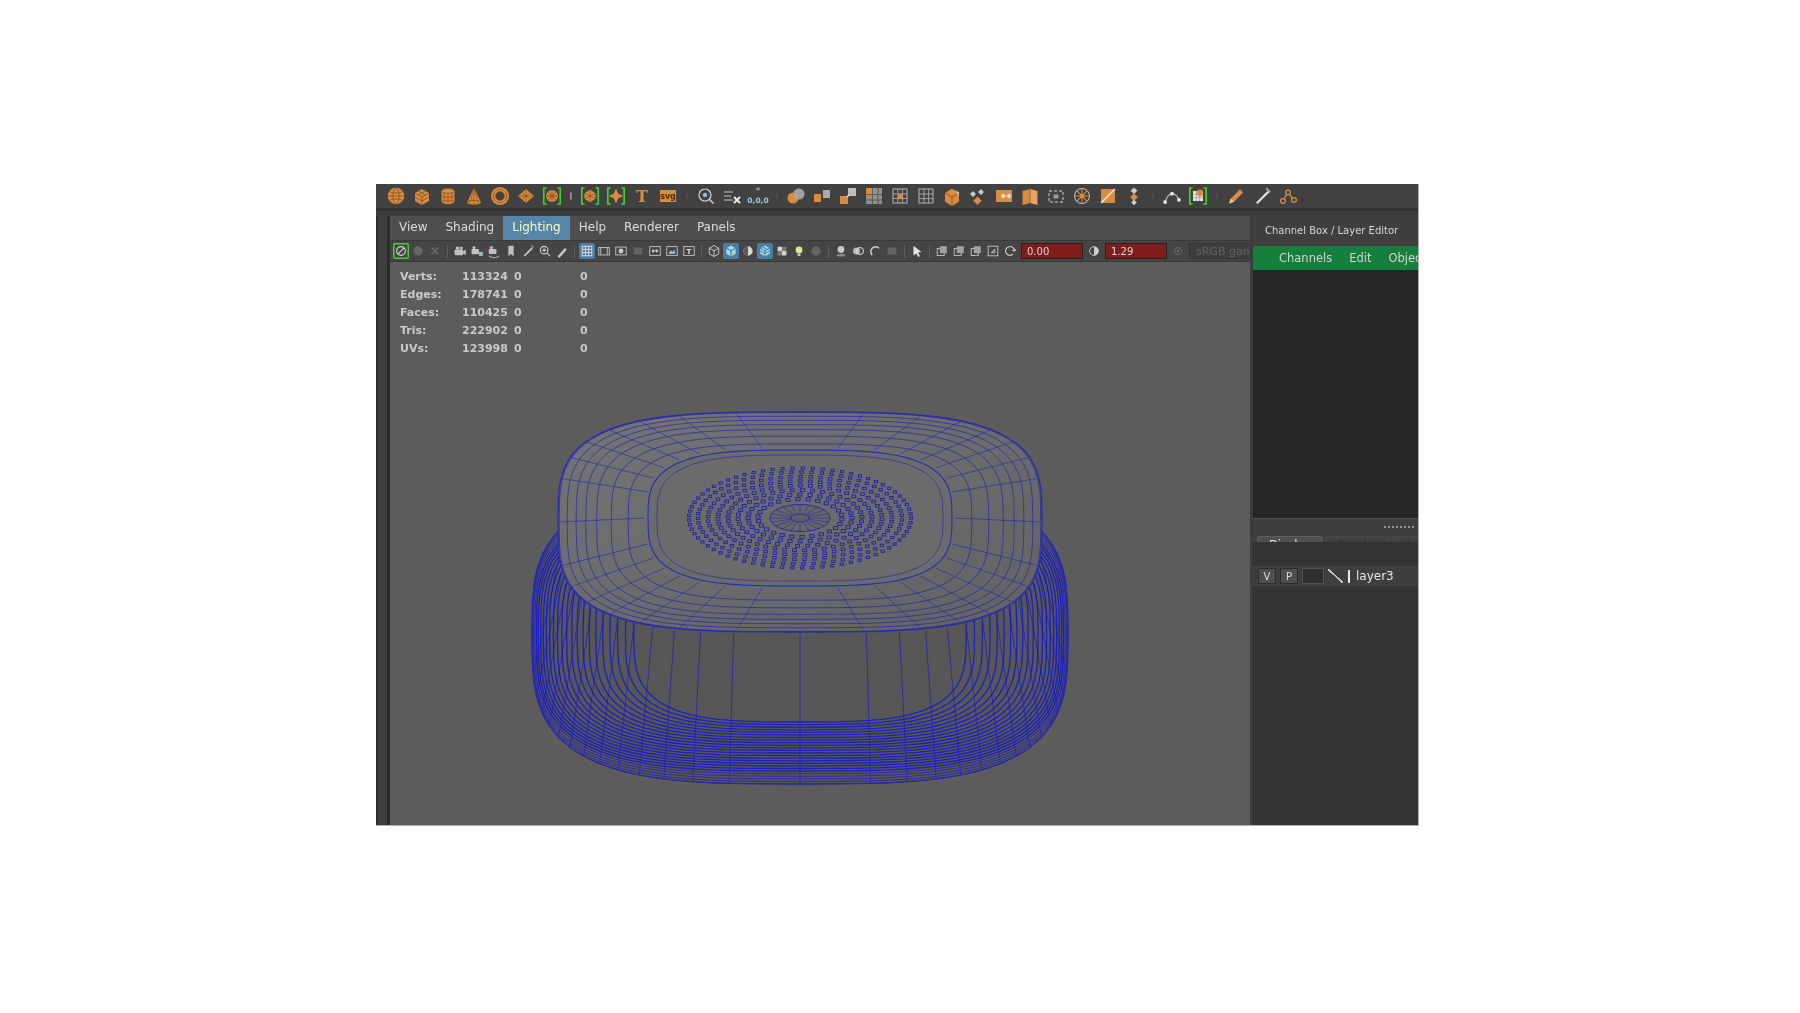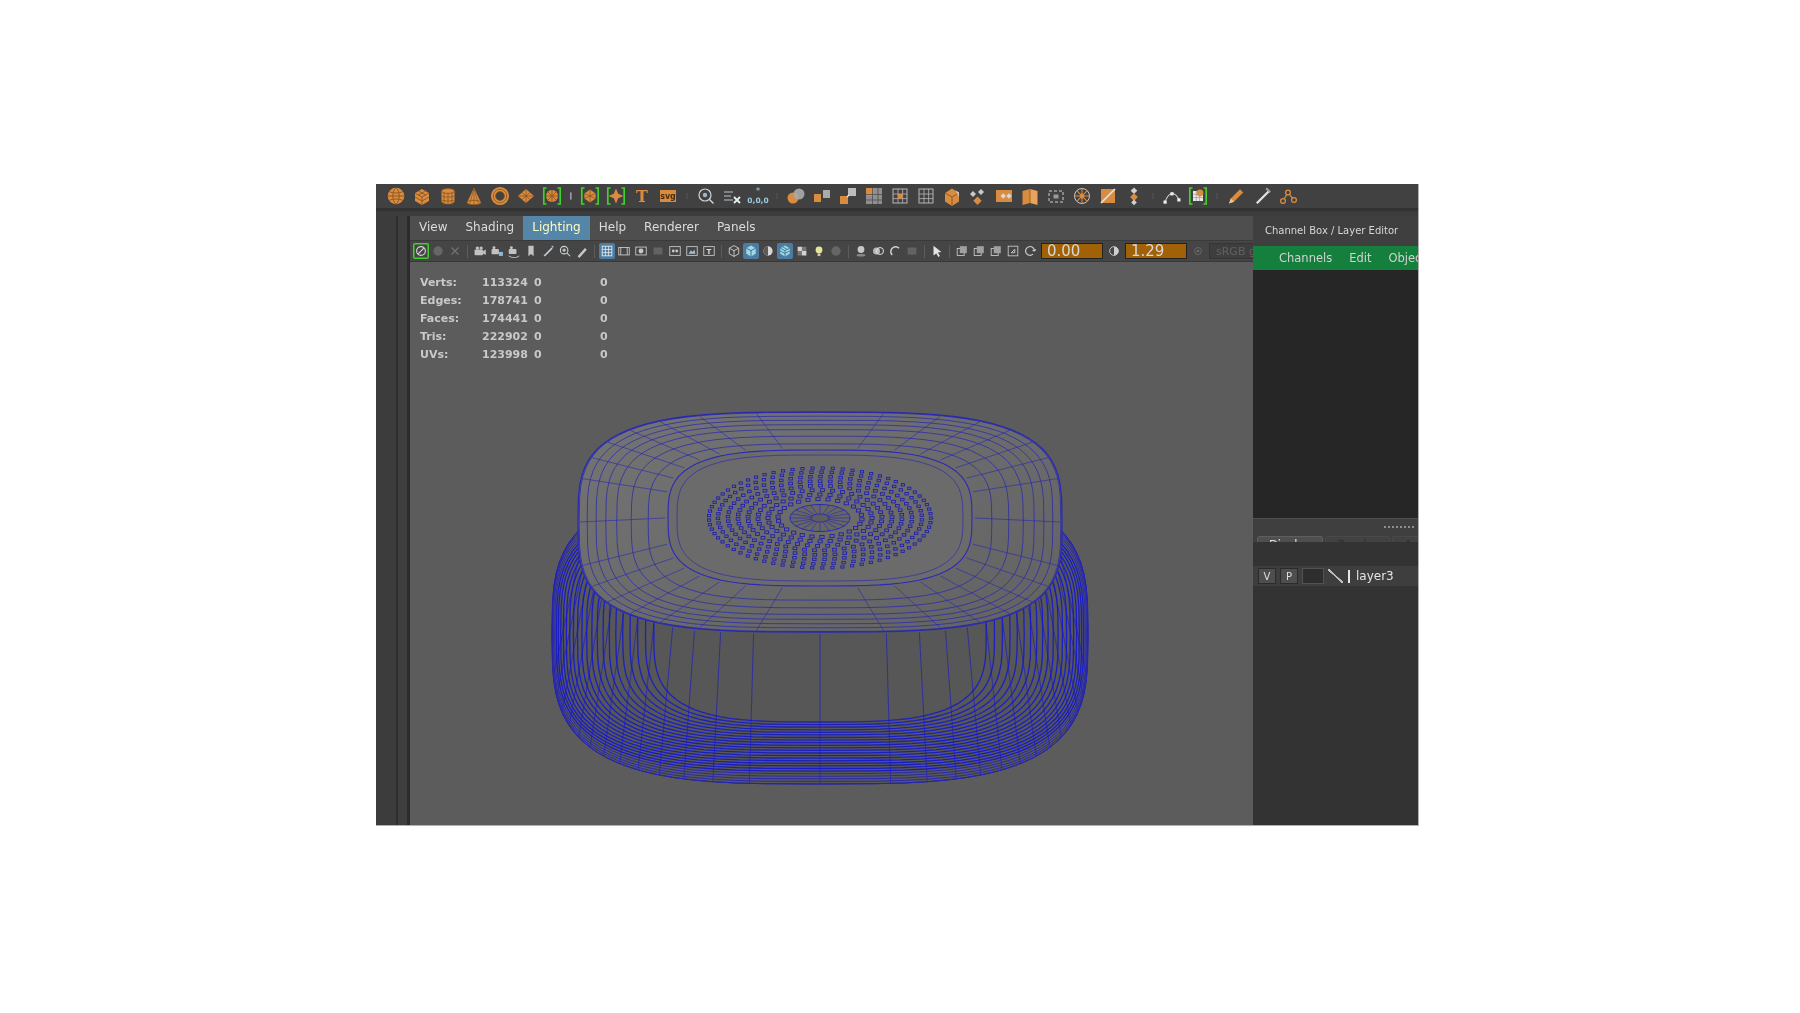--- a/index.html
+++ b/index.html
@@ -7,43 +7,43 @@
          font-family:"DejaVu Sans",sans-serif;}
   .maya{position:absolute;left:376px;top:184px;width:1042px;height:641px;background:#3c3c3c;
         border-right:1px solid #b0b0b0;border-bottom:1px solid #b0b0b0;box-sizing:content-box;}
   
   .shelf{position:absolute;left:0;top:0;width:100%;height:27px;background:#414141;
          border-bottom:3px solid #313131;display:flex;align-items:center;gap:2px;
          padding-left:8px;box-sizing:border-box;overflow:hidden;}
   .sicon{width:24px;height:24px;flex:0 0 auto;display:flex;align-items:center;justify-content:center;}
   .sicon.narrow{width:10px;}
   
-  .main{position:absolute;left:0;top:30px;right:0;bottom:0;margin-left:20px;}
+  .main{position:absolute;left:0;top:30px;right:0;bottom:0;}
   .toolbox{position:absolute;left:0;top:2px;width:14px;bottom:0;
            background:linear-gradient(90deg,#2e2e2e 0 2px,#3e3e3e 2px 11px,#2b2b2b 11px);}
   
   .vp-panel{position:absolute;left:14px;top:2px;width:860px;bottom:0;background:#454545;overflow:hidden;}
   .menubar{height:24px;background:#4e4e4e;display:flex;align-items:stretch;font-size:12px;color:#dcdcdc;}
   .menubar .mi{padding:4px 9px 0 9px;cursor:default;}
   .menubar .mi.active{background:#5586a8;color:#fef9c3;}
   .ptoolbar{height:20px;background:#454545;border-top:1px solid #3a3a3a;border-bottom:1px solid #383838;
             display:flex;align-items:center;padding:0 3px;gap:1px;}
   .ticon{width:16px;height:16px;border-radius:2px;flex:0 0 auto;display:flex;align-items:center;justify-content:center;}
   .ticon.hl{background:#4d7ca1;}
   .ticon.sel{box-shadow:inset 0 0 0 1.5px #3fd32a;}
   .ticon.dim{opacity:.33;}
   .tsep{width:7px;height:13px;flex:0 0 auto;display:flex;justify-content:center;}
   .tsep::after{content:"";width:1px;background:#5c5c5c;}
   .tb-right{margin-left:auto;display:flex;align-items:center;gap:3px;}
-  .tb-field{width:50px;height:14px;background:#a16207;border:1px solid #222;color:#d8d8d8;
-            font-size:15px;padding:0 5px;display:flex;align-items:center;}
+  .tb-field{width:50px;height:14px;background:#7f1d1d;border:1px solid #222;color:#d8d8d8;
+            font-size:10px;padding:0 5px;display:flex;align-items:center;}
   .tb-drop{width:84px;height:14px;background:#3e3e3e;border:1px solid #353535;color:#616161;
            font-size:11px;padding:0 6px;display:flex;align-items:center;white-space:nowrap;overflow:hidden;}
   .viewport{position:absolute;left:0;top:46px;right:0;bottom:0;background:#5c5c5c;overflow:hidden;}
-  .hud{position:absolute;left:10px;top:12px;display:grid;grid-template-columns:62px 52px 66px 58px;
+  .hud{position:absolute;left:10px;top:6px;display:grid;grid-template-columns:62px 52px 66px 58px;
        font-size:11px;font-weight:bold;color:#c9c9c9;line-height:18px;}
   .hud .r{text-align:left;}
   #model-svg{position:absolute;left:132px;top:144px;}
   
   .rpanel{position:absolute;right:0;top:2px;width:165px;bottom:0;background:#3f3f3f;overflow:hidden;}
   .cb-header{height:30px;line-height:30px;padding-left:12px;font-size:10px;color:#d6d6d6;white-space:nowrap;}
   .cb-menus{height:24px;background:#15803d;display:flex;align-items:center;font-size:11.5px;
             color:#d2d2d2;padding-left:26px;white-space:nowrap;overflow:hidden;}
   .cb-menus span{margin-right:17px;}
   .cb-content{height:248px;background:#262626;border-bottom:1px solid #4e4e4e;}
@@ -560,21 +560,21 @@
           <div class="hud">
             <span>Verts:</span>
               <span class="r">113324</span>
               <span class="r">0</span>
               <span class="r">0</span>
             <span>Edges:</span>
               <span class="r">178741</span>
               <span class="r">0</span>
               <span class="r">0</span>
             <span>Faces:</span>
-              <span class="r">174441</span>
+              <span class="r">110425</span>
               <span class="r">0</span>
               <span class="r">0</span>
             <span>Tris:</span>
               <span class="r">222902</span>
               <span class="r">0</span>
               <span class="r">0</span>
             <span>UVs:</span>
               <span class="r">123998</span>
               <span class="r">0</span>
               <span class="r">0</span>

